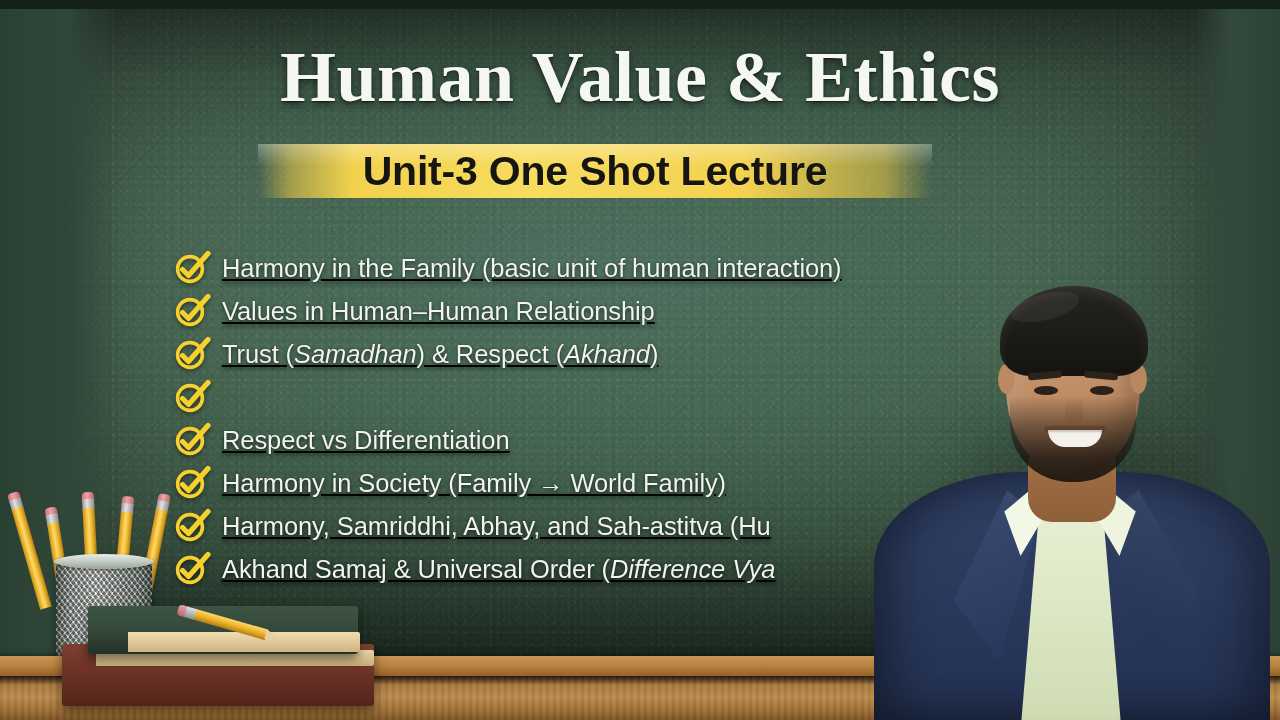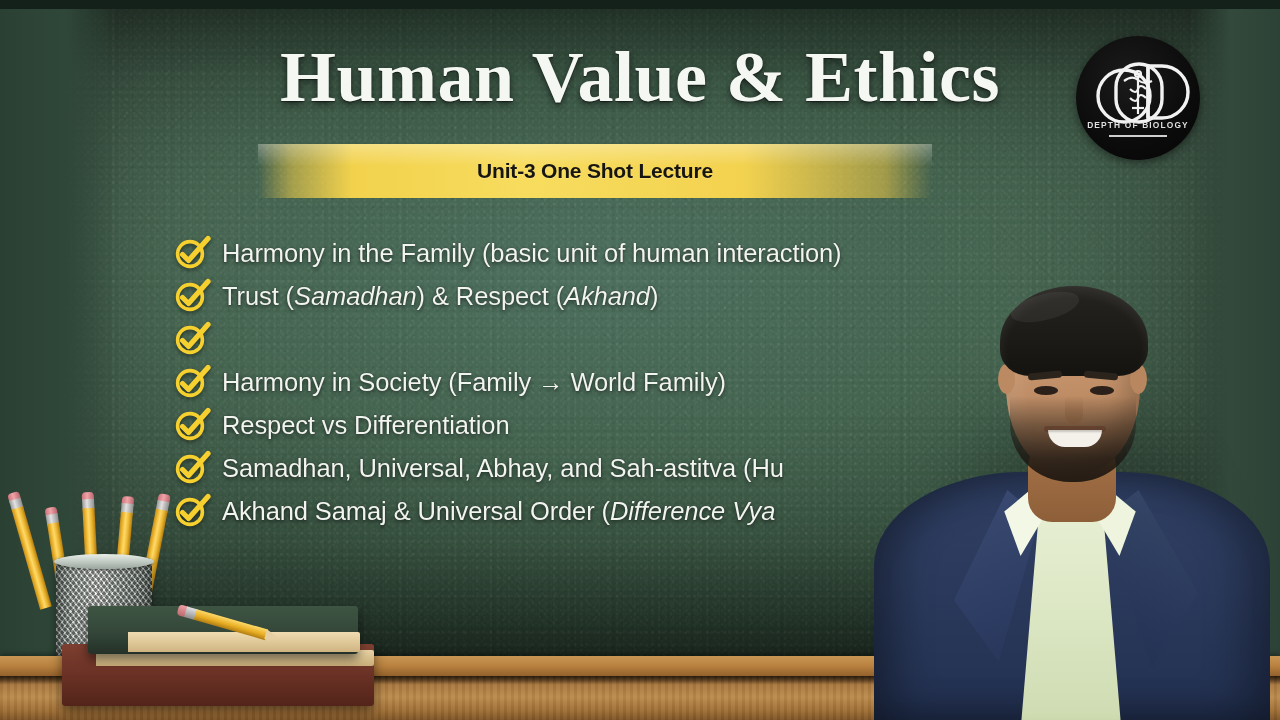--- a/index.html
+++ b/index.html
@@ -67,27 +67,27 @@
       rgba(238,201,69,0) 100%);
     display:flex;align-items:center;justify-content:center;
   }
   .banner-gloss{
     position:absolute;left:0;right:0;top:0;height:22px;
     background:linear-gradient(180deg,rgba(255,255,255,.30),rgba(255,255,255,0));
     pointer-events:none;
   }
   .banner-text{
     position:relative;font-family:"Liberation Sans",sans-serif;
-    font-weight:700;font-size:21px;color:#171512;letter-spacing:-.2px;
+    font-weight:700;font-size:41px;color:#171512;letter-spacing:-.2px;
     text-shadow:0 1px 0 rgba(255,255,255,.18);
     white-space:nowrap;
   }
 
   
-  .list{position:absolute;left:172px;top:232px;width:930px;}
+  .list{position:absolute;left:172px;top:247px;width:930px;text-decoration:underline;}
   .item{position:relative;height:43px;display:flex;align-items:center;}
   .tick{position:relative;width:40px;height:40px;flex:0 0 40px;margin-right:10px;}
   .tick svg{position:absolute;left:0;top:-2px;width:40px;height:40px;
     filter:drop-shadow(0 2px 2px rgba(0,0,0,.45));}
   .itext{
     font-family:"Liberation Sans",sans-serif;
     font-size:25.5px;font-weight:400;color:#f1f4ef;white-space:nowrap;
     text-shadow:0 2px 4px rgba(0,0,0,.55),0 0 1px rgba(0,0,0,.6);
     letter-spacing:-.1px;
   }
@@ -273,20 +273,31 @@
         <svg viewBox="0 0 40 40">
             <g fill="none" stroke="#f5d02e" stroke-width="3.6">
               <circle cx="18" cy="22" r="12.4"></circle>
             </g>
             <path d="M10.5 22.5 L16.5 28.5 L36 6.5" fill="none" stroke="#f5d02e" stroke-width="5.2" stroke-linecap="round" stroke-linejoin="round"></path>
           </svg>
       </span>
       <span class="itext" data-interactable="false">Harmony in the Family (basic unit of human interaction)</span>
     </div>
 
+    <div class="item" data-interactable="false">
+      <span class="tick" data-interactable="false">
+        <svg viewBox="0 0 40 40">
+            <g fill="none" stroke="#f5d02e" stroke-width="3.6">
+              <circle cx="18" cy="22" r="12.4"></circle>
+            </g>
+            <path d="M10.5 22.5 L16.5 28.5 L36 6.5" fill="none" stroke="#f5d02e" stroke-width="5.2" stroke-linecap="round" stroke-linejoin="round"></path>
+          </svg>
+      </span>
+      <span class="itext" data-interactable="false">Values in Human–Human Relationship</span>
+    </div>
 
 
     <div class="item" data-interactable="false">
       <span class="tick" data-interactable="false">
         <svg viewBox="0 0 40 40">
             <g fill="none" stroke="#f5d02e" stroke-width="3.6">
               <circle cx="18" cy="22" r="12.4"></circle>
             </g>
             <path d="M10.5 22.5 L16.5 28.5 L36 6.5" fill="none" stroke="#f5d02e" stroke-width="5.2" stroke-linecap="round" stroke-linejoin="round"></path>
           </svg>
@@ -307,81 +318,61 @@
 
     <div class="item" data-interactable="false">
       <span class="tick" data-interactable="false">
         <svg viewBox="0 0 40 40">
             <g fill="none" stroke="#f5d02e" stroke-width="3.6">
               <circle cx="18" cy="22" r="12.4"></circle>
             </g>
             <path d="M10.5 22.5 L16.5 28.5 L36 6.5" fill="none" stroke="#f5d02e" stroke-width="5.2" stroke-linecap="round" stroke-linejoin="round"></path>
           </svg>
       </span>
+      <span class="itext" data-interactable="false">Respect vs Differentiation</span>
+    </div>
+
+    <div class="item" data-interactable="false">
+      <span class="tick" data-interactable="false">
+        <svg viewBox="0 0 40 40">
+            <g fill="none" stroke="#f5d02e" stroke-width="3.6">
+              <circle cx="18" cy="22" r="12.4"></circle>
+            </g>
+            <path d="M10.5 22.5 L16.5 28.5 L36 6.5" fill="none" stroke="#f5d02e" stroke-width="5.2" stroke-linecap="round" stroke-linejoin="round"></path>
+          </svg>
+      </span>
       <span class="itext" data-interactable="false">Harmony in Society (Family → World Family)</span>
     </div>
 
     <div class="item" data-interactable="false">
       <span class="tick" data-interactable="false">
         <svg viewBox="0 0 40 40">
             <g fill="none" stroke="#f5d02e" stroke-width="3.6">
               <circle cx="18" cy="22" r="12.4"></circle>
             </g>
             <path d="M10.5 22.5 L16.5 28.5 L36 6.5" fill="none" stroke="#f5d02e" stroke-width="5.2" stroke-linecap="round" stroke-linejoin="round"></path>
           </svg>
       </span>
-      <span class="itext" data-interactable="false">Respect vs Differentiation</span>
-    </div>
-
-    <div class="item" data-interactable="false">
-      <span class="tick" data-interactable="false">
-        <svg viewBox="0 0 40 40">
-            <g fill="none" stroke="#f5d02e" stroke-width="3.6">
-              <circle cx="18" cy="22" r="12.4"></circle>
-            </g>
-            <path d="M10.5 22.5 L16.5 28.5 L36 6.5" fill="none" stroke="#f5d02e" stroke-width="5.2" stroke-linecap="round" stroke-linejoin="round"></path>
-          </svg>
-      </span>
-      <span class="itext" data-interactable="false">Samadhan, Universal, Abhay, and Sah-astitva (Hu</span>
+      <span class="itext" data-interactable="false">Harmony, Samriddhi, Abhay, and Sah-astitva (Hu</span>
     </div>
 
     <div class="item" data-interactable="false">
       <span class="tick" data-interactable="false">
         <svg viewBox="0 0 40 40">
             <g fill="none" stroke="#f5d02e" stroke-width="3.6">
               <circle cx="18" cy="22" r="12.4"></circle>
             </g>
             <path d="M10.5 22.5 L16.5 28.5 L36 6.5" fill="none" stroke="#f5d02e" stroke-width="5.2" stroke-linecap="round" stroke-linejoin="round"></path>
           </svg>
       </span>
       <span class="itext" data-interactable="false">Akhand Samaj &amp; Universal Order (<i>Difference Vya</i></span>
     </div>
 
   </div>
 
-  <div class="logo" data-interactable="true">
-    <svg width="124" height="124" viewBox="0 0 124 124">
-      <g fill="none" stroke="#f2f2f2" stroke-width="3.4">
-        <rect x="22" y="34" width="52" height="52" rx="26"></rect>
-        <rect x="40" y="28" width="46" height="58" rx="23"></rect>
-        <path d="M72 30 h14 a26 26 0 0 1 0 52 h-14 z"></path>
-        <path d="M72 30 v52"></path>
-      </g>
-      <g stroke="#f2f2f2" stroke-width="2.2" fill="none">
-        <path d="M62 40 v38"></path>
-        <path d="M62 38 m-3 0 a3 3 0 1 0 6 0 a3 3 0 1 0 -6 0"></path>
-        <path d="M48 45 q8 -6 14 -1 q6 5 14 1"></path>
-        <path d="M54 53 q6 6 8 0 q2 -6 8 0"></path>
-        <path d="M54 62 q6 6 8 0 q2 -6 8 0"></path>
-        <path d="M56 72 h12"></path>
-      </g>
-    </svg>
-    <div class="logo-cap" data-interactable="false">DEPTH OF BIOLOGY</div>
-    <div class="logo-rule" data-interactable="false"></div>
-  </div>
 
   <div class="cup-wrap" data-interactable="false">
     <div class="pencil" style="left:26px;top:18px;height:120px;transform:rotate(-16deg);" data-interactable="false">
       <div class="eraser"></div>
         <div class="fer"></div>
         <div class="body"></div>
     </div>
     <div class="pencil" style="left:48px;top:36px;height:112px;transform:rotate(-9deg);" data-interactable="false">
       <div class="eraser"></div>
         <div class="fer"></div>

